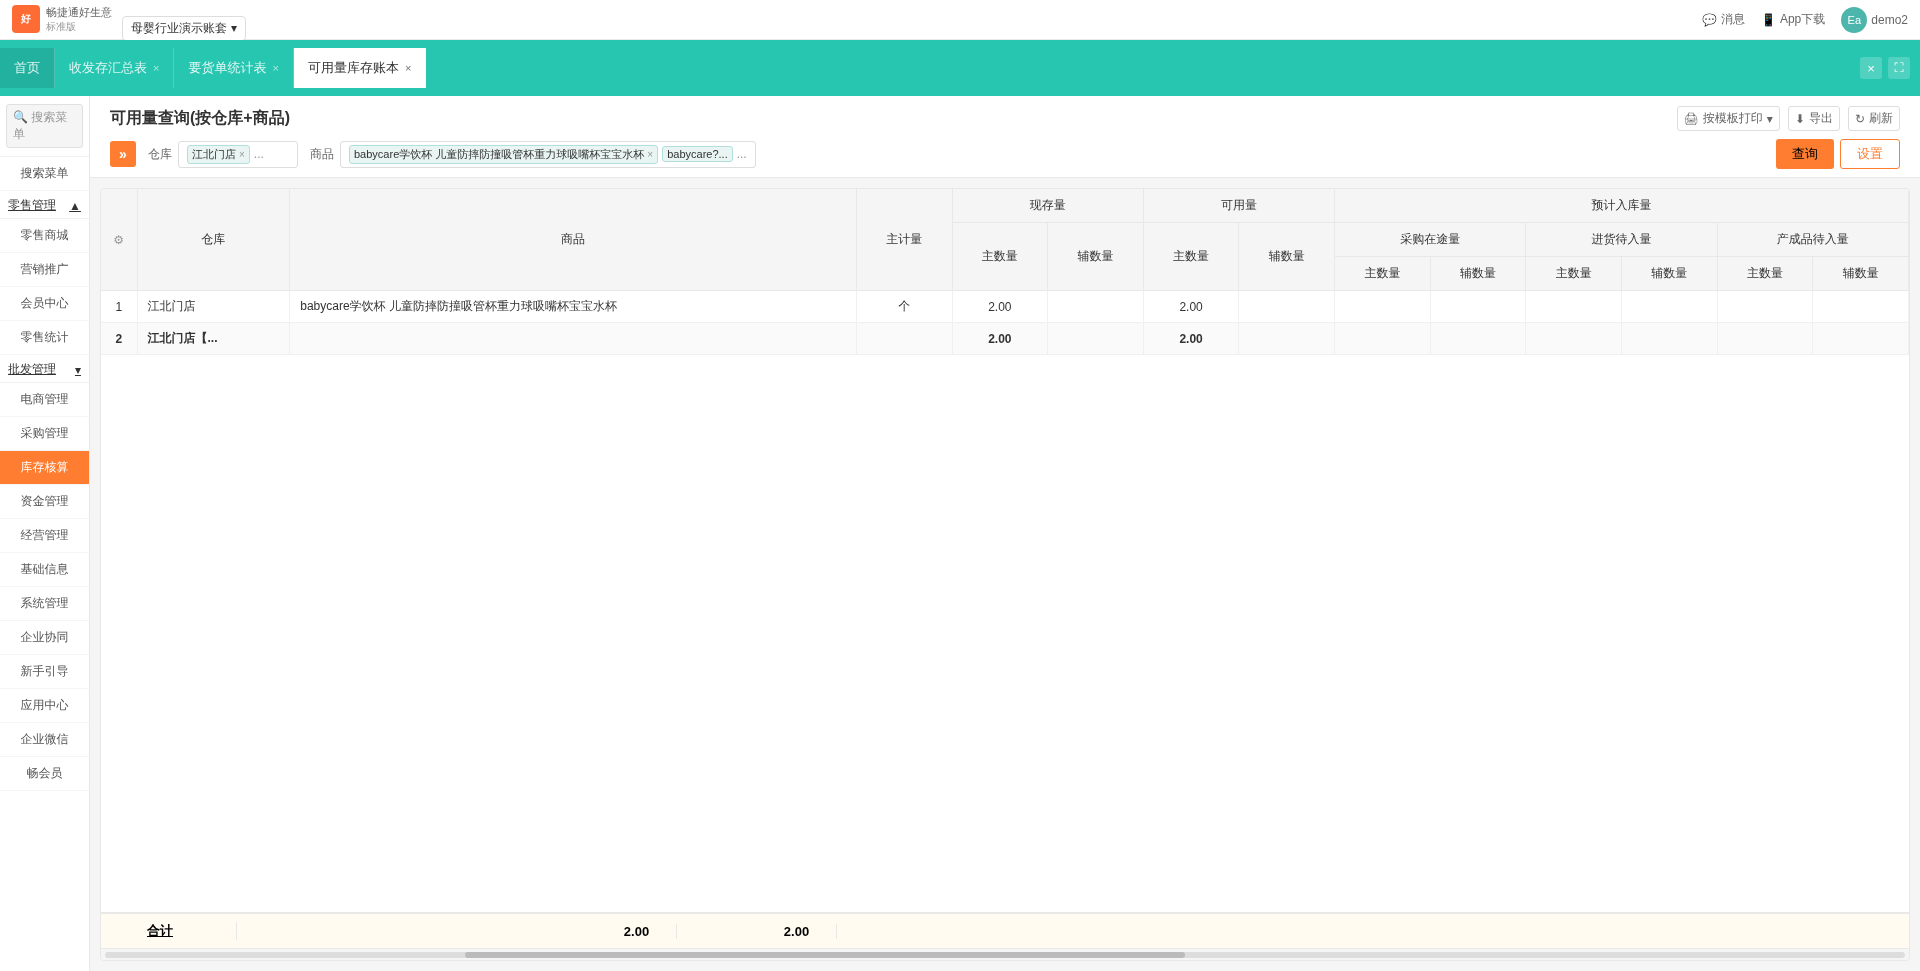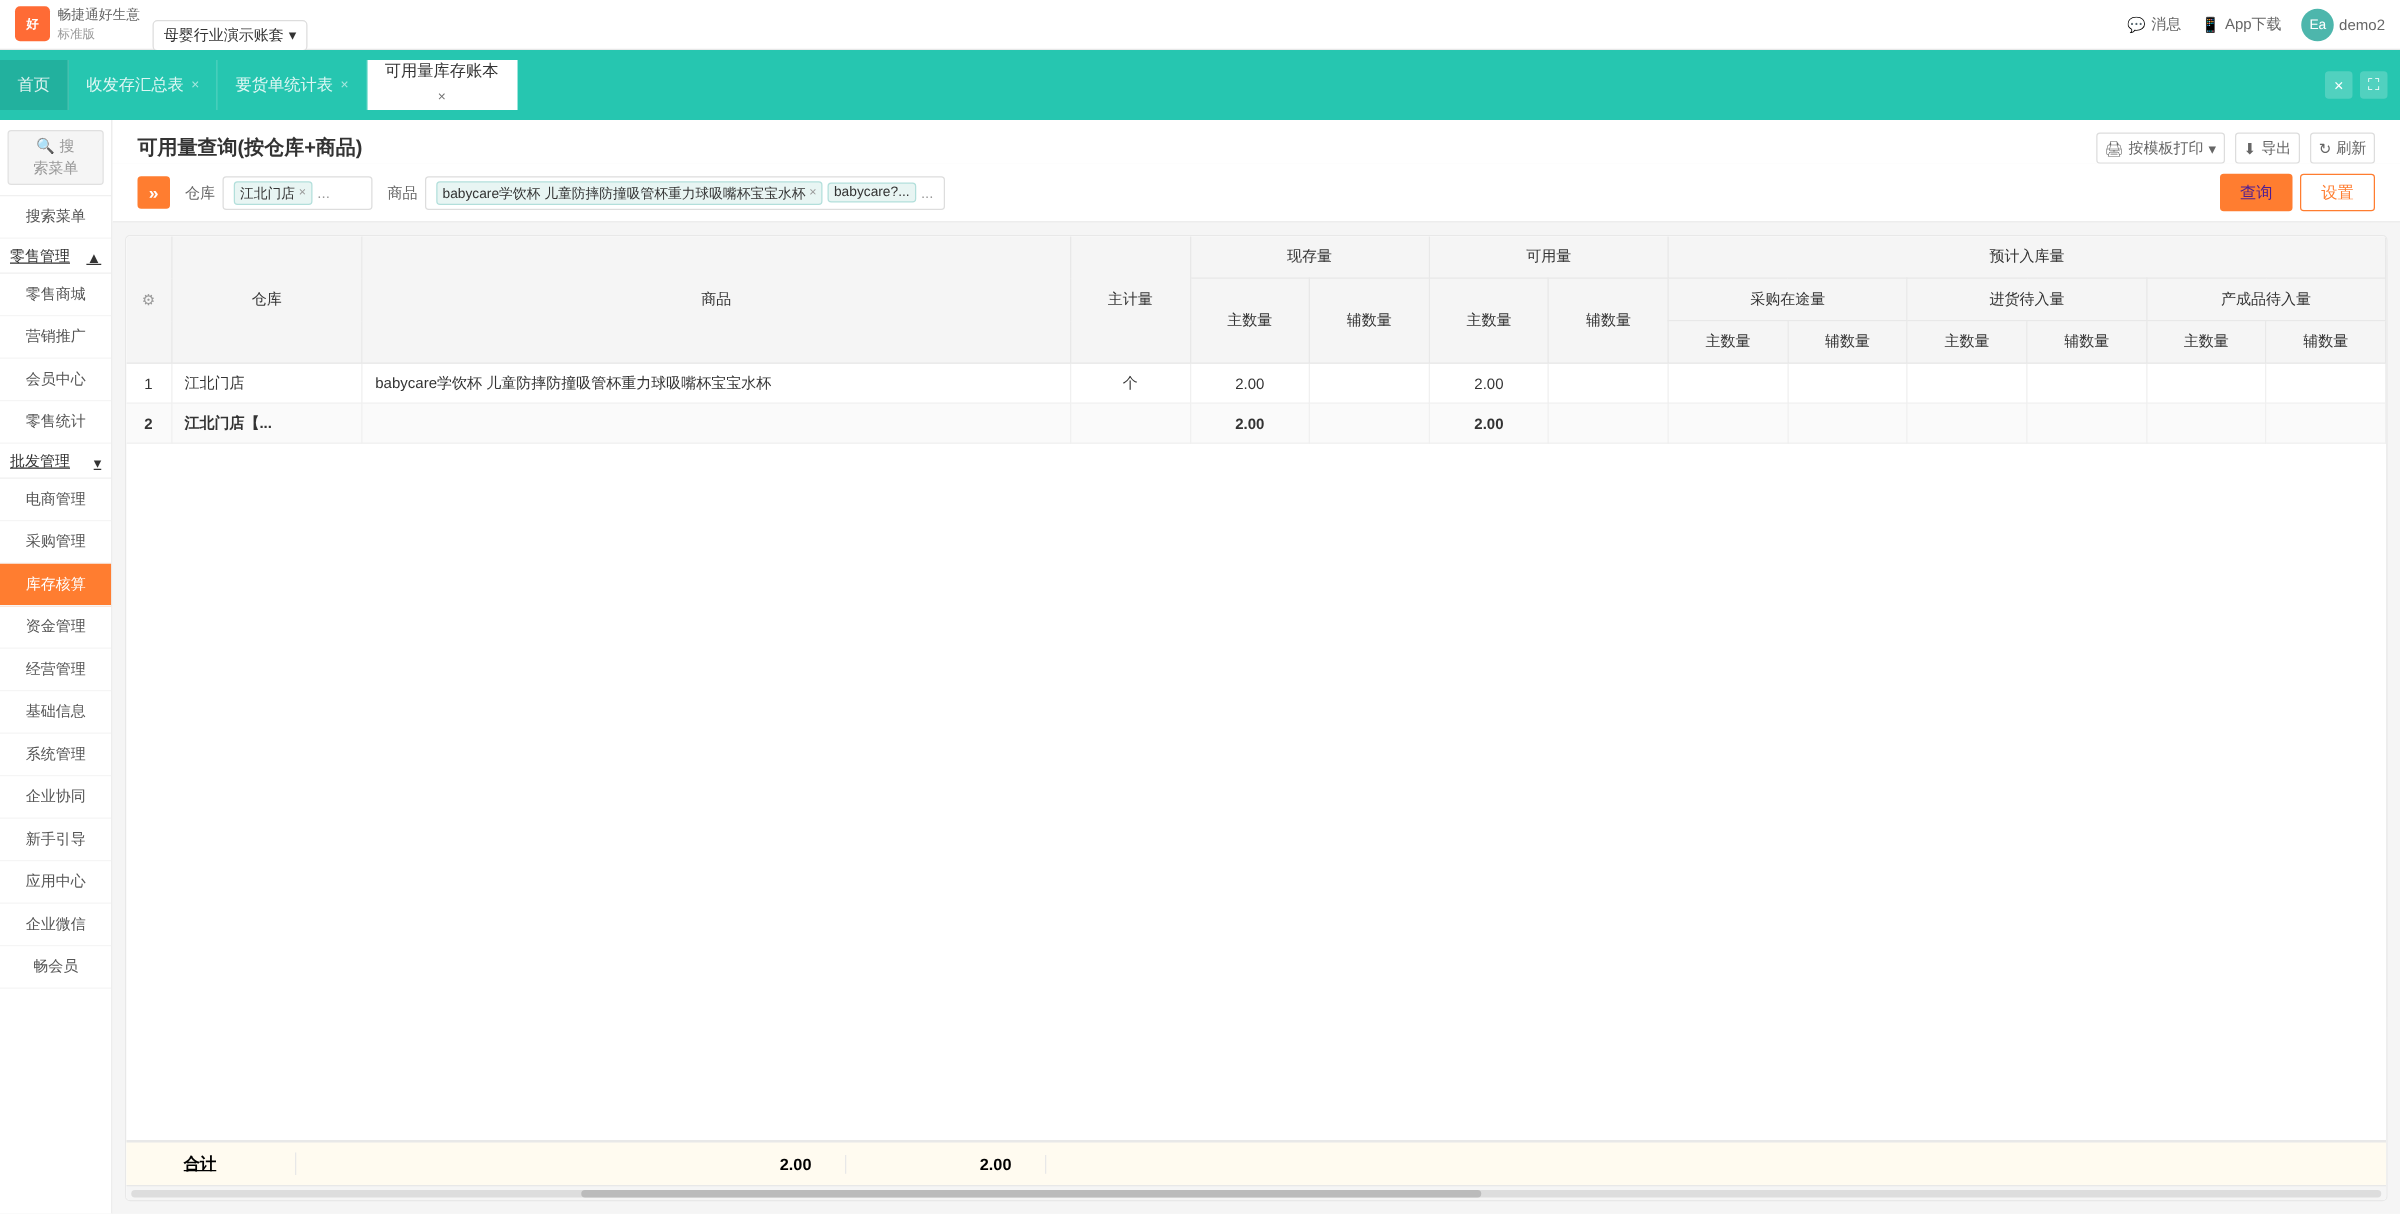--- a/index.html
+++ b/index.html
@@ -41,21 +41,21 @@
       align-items: center;
       padding: 0 14px;
       font-size: 13px;
       color: rgba(255,255,255,0.85);
       cursor: pointer;
       border-right: 1px solid rgba(255,255,255,0.2);
       white-space: nowrap;
       gap: 6px;
     }
     .nav-tab.home { background: rgba(0,0,0,0.1); }
-    .nav-tab.active { background: #fff; color: #333; flex-direction: column; }
+    .nav-tab.active { background: #fff; color: #333; }
     .nav-tab .close-x { color: inherit; opacity: 0.7; font-size: 11px; }
     .nav-tab-spacer { flex: 1; }
     .nav-tab-controls { display: flex; align-items: center; padding: 0 10px; gap: 6px; }
     .nav-ctrl-btn { background: rgba(255,255,255,0.2); border: none; color: white; width: 22px; height: 22px; border-radius: 3px; cursor: pointer; display: flex; align-items: center; justify-content: center; font-size: 13px; }
 
     
     .main-layout {
       display: flex;
       flex: 1;
       overflow: hidden;
@@ -73,25 +73,25 @@
     }
     .sidebar-search {
       padding: 8px 6px;
       border-bottom: 1px solid #f0f0f0;
     }
     .sidebar-search-btn {
       width: 100%;
       background: #f5f5f5;
       border: 1px solid #e0e0e0;
       border-radius: 3px;
-      padding: 4px 19px;
+      padding: 4px 6px;
       font-size: 12px;
       color: #999;
       cursor: pointer;
-      text-align: center;
+      text-align: left;
     }
     .sidebar-nav-item {
       padding: 8px 6px;
       font-size: 12px;
       color: #555;
       cursor: pointer;
       text-align: center;
       border-bottom: 1px solid #f5f5f5;
     }
     .sidebar-nav-item.active { background: #ff7d30; color: white; }
@@ -174,21 +174,21 @@
       padding: 1px 4px;
       font-size: 11px;
       color: #333;
       display: flex; align-items: center; gap: 3px;
     }
     .filter-tag .remove { color: #999; cursor: pointer; font-size: 10px; }
     .filter-ellipsis { color: #999; font-size: 12px; cursor: pointer; }
     .filter-actions { margin-left: auto; display: flex; gap: 6px; }
     .btn-query {
       background: #ff7d30;
-      color: #4c1d95;
+      color: #000000;
       border: none;
       border-radius: 3px;
       padding: 5px 16px;
       font-size: 13px;
       cursor: pointer;
       margin-left: 48px;
     }
     .btn-settings {
       background: #fff;
       color: #ff7d30;

